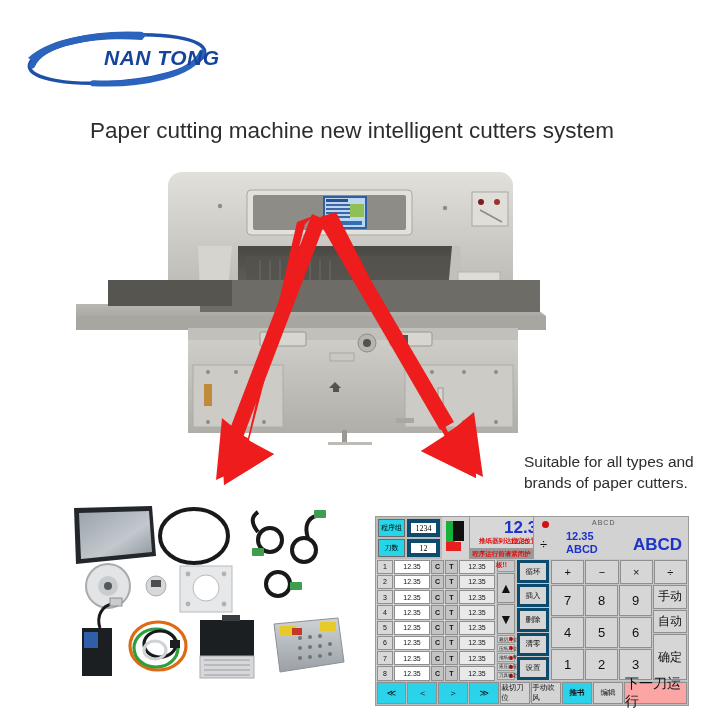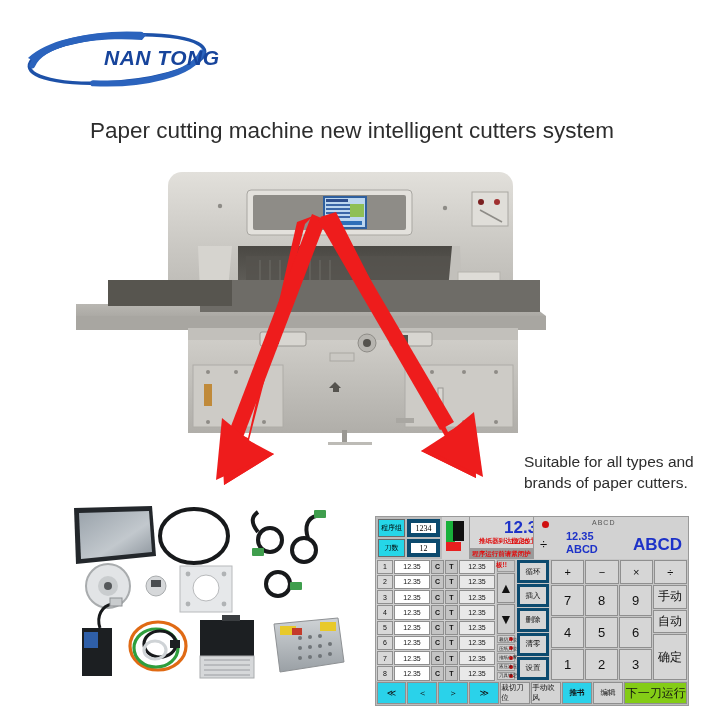--- a/index.html
+++ b/index.html
@@ -119,21 +119,21 @@
   .key.op{ font-size:11px; }
   .key.ac{ background:#f24405; color:#fff; font-size:9px; font-weight:bold;}
   .sidecol{ width:34px; display:flex; flex-direction:column; gap:1px;}
   .sidecol .key{ font-size:12px; }
   .sidecol .key.tall{ flex:2; }
 
   
   .bb{ flex:1; border:1px solid #8f8f8f; display:flex; align-items:center;
        justify-content:center; font-size:7.5px; color:#111; background:#d4d4d4; margin:1px 0.5px;}
   .bb.cyan{ background:#2ad2ea;font-weight:bold; }
-  .bb.cyan2{ background:#84cc16; font-size:12px; }
+  .bb.cyan2{ background:#fca5a5; font-size:14px; }
   .bb.arr{ background:#2ad2ea; font-size:9px; }
   .bb.wide{ flex:2.2; }
 </style>
 </head>
 <body>
 
 <div id="logo">
   <svg width="190" height="62" viewBox="0 0 190 62">
     <ellipse cx="95" cy="31" rx="88" ry="23" fill="none" stroke="#1d51a8" stroke-width="3.5" transform="rotate(-5 95 31)"></ellipse>
     <path d="M10 33 C 20 12, 70 3, 120 8" fill="none" stroke="#2b63bd" stroke-width="6" stroke-linecap="round" transform="rotate(-3 95 31)"></path>

